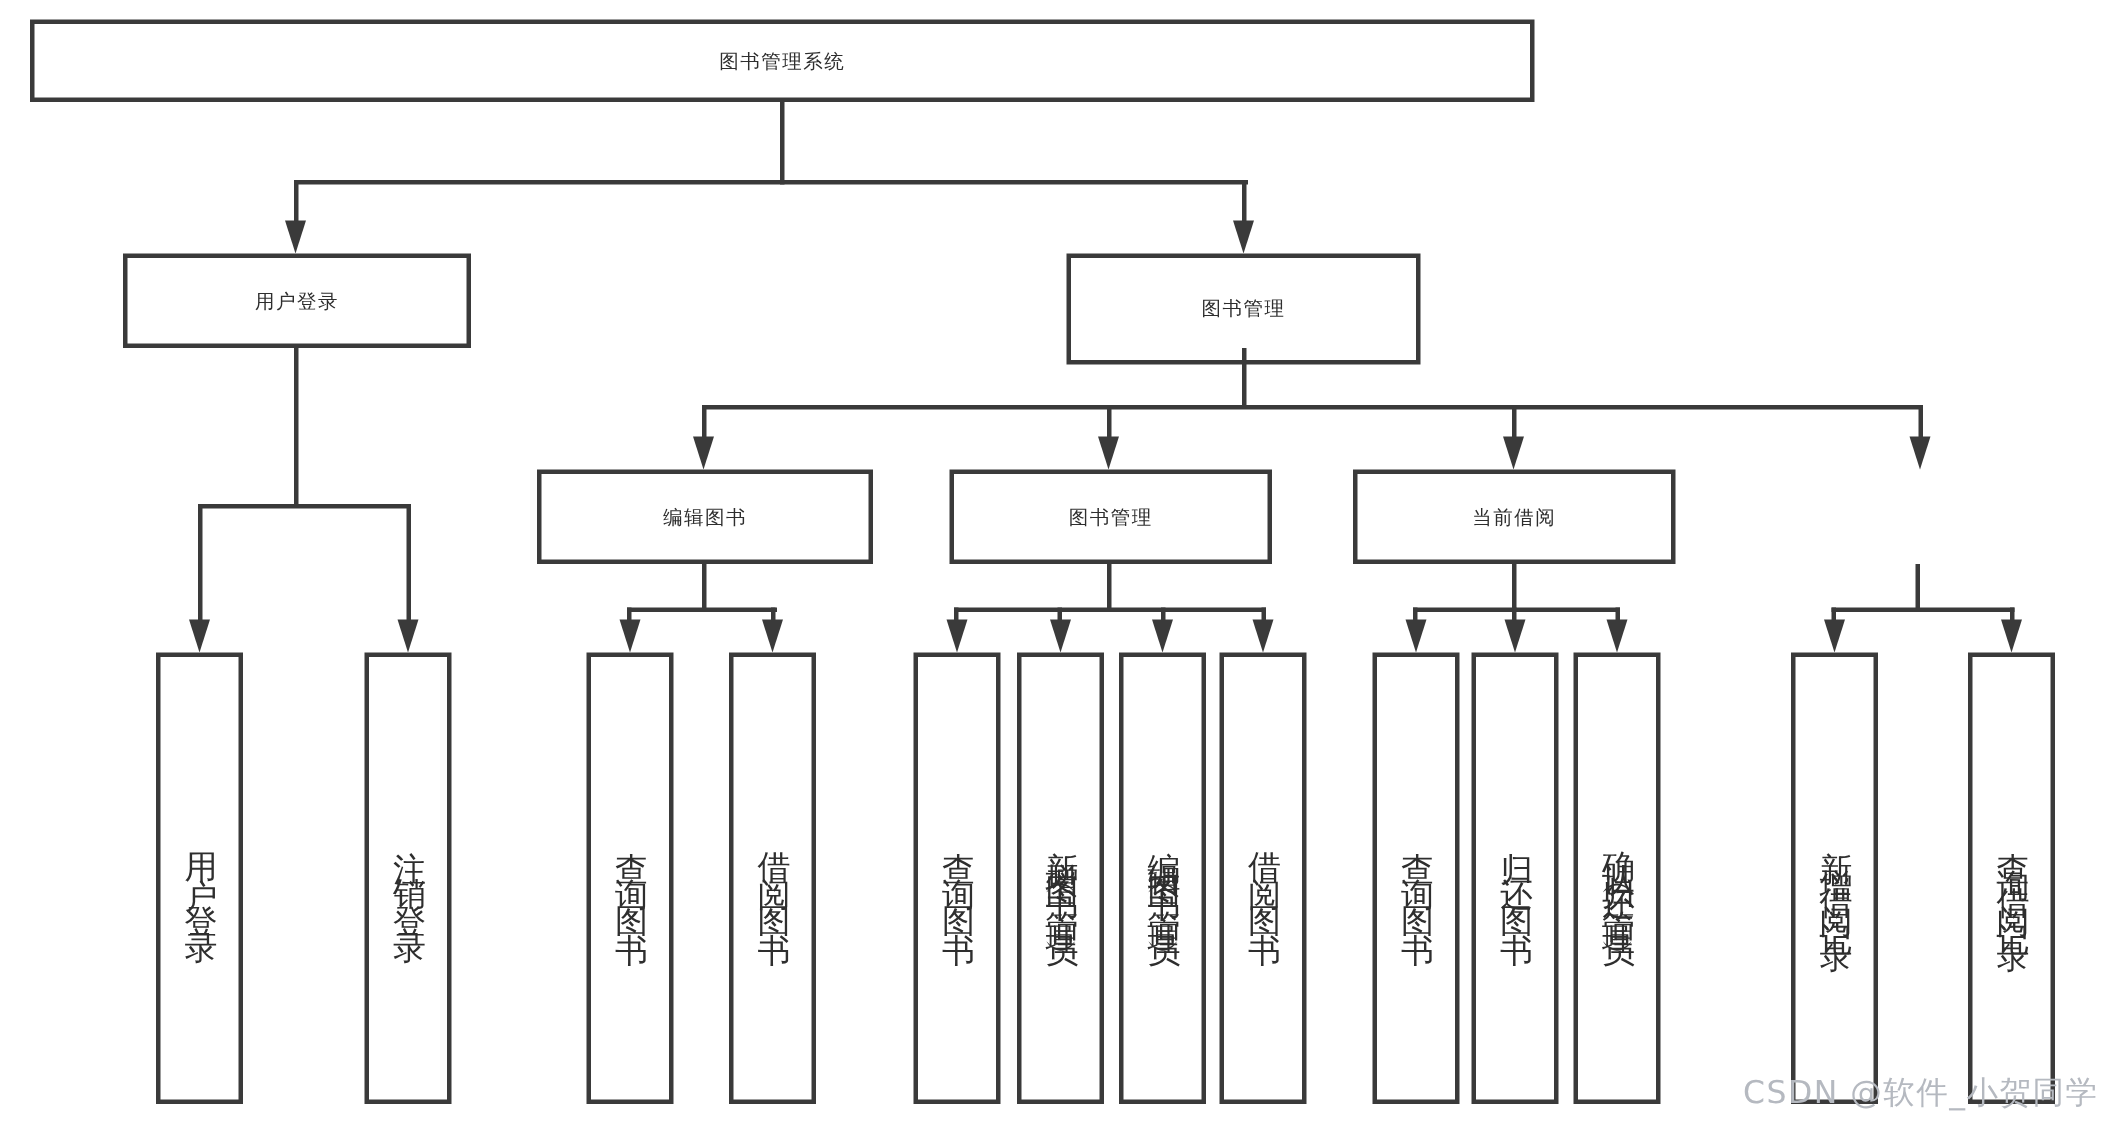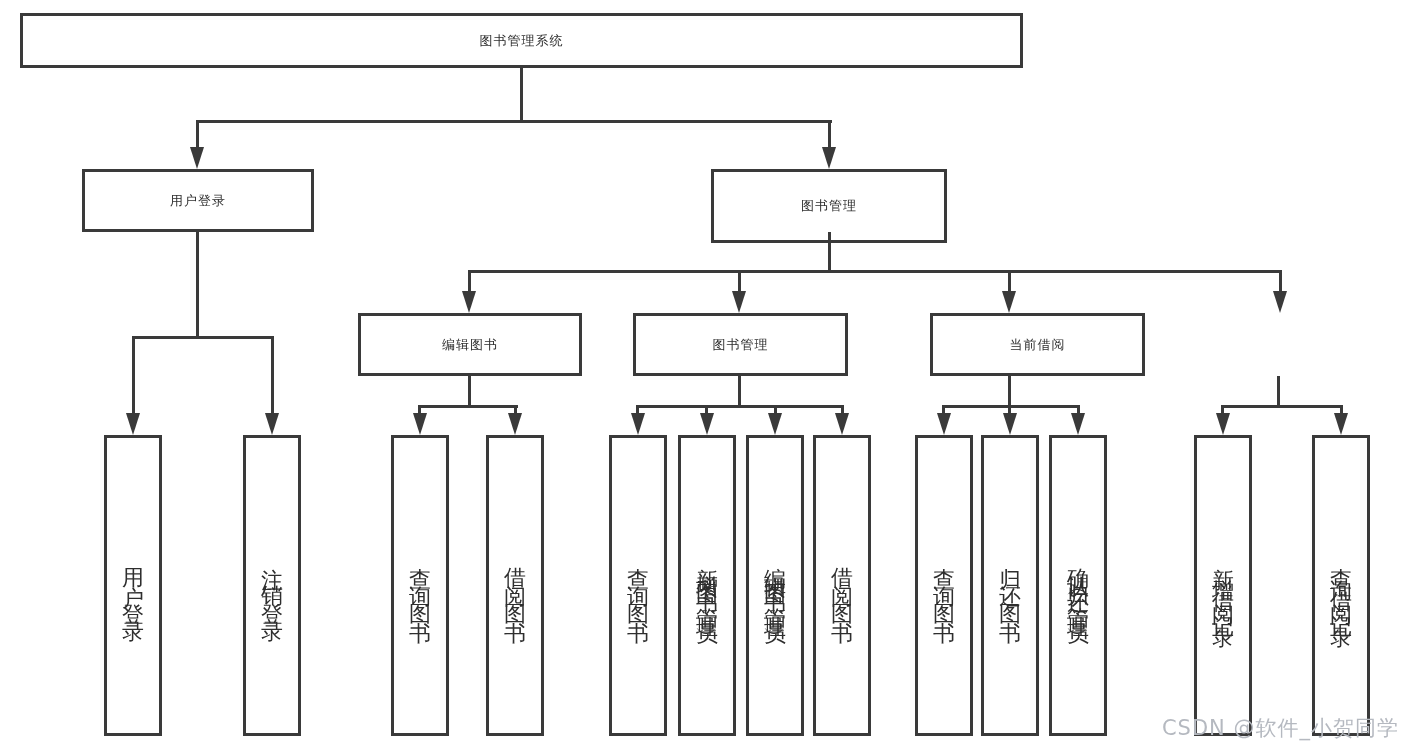--- a/index.html
+++ b/index.html
@@ -60,21 +60,21 @@
   <div class="line" style="left:738px;top:270px;width:3px;height:25px"></div>
   <div class="line" style="left:1008px;top:270px;width:3px;height:25px"></div>
   <div class="line" style="left:1279px;top:270px;width:3px;height:25px"></div>
   <div class="arrow" style="left:462px;top:291px"></div>
   <div class="arrow" style="left:732px;top:291px"></div>
   <div class="arrow" style="left:1002px;top:291px"></div>
   <div class="arrow" style="left:1273px;top:291px"></div>
 
   <div class="box h" style="left:358px;top:313px;width:224px;height:63px">编辑图书</div>
   <div class="box h" style="left:633px;top:313px;width:215px;height:63px">图书管理</div>
-  <div class="box h" style="left:930px;top:313px;width:215px;height:63px">当前借阅</div>
+  <div class="box h" style="left:902px;top:313px;width:215px;height:63px">当前借阅</div>
 
   <div class="line" style="left:468px;top:376px;width:3px;height:32px"></div>
   <div class="line" style="left:418px;top:405px;width:100px;height:3px"></div>
   <div class="line" style="left:418px;top:405px;width:3px;height:12px"></div>
   <div class="line" style="left:514px;top:405px;width:3px;height:12px"></div>
   <div class="arrow" style="left:413px;top:413px"></div>
   <div class="arrow" style="left:508px;top:413px"></div>
 
   <div class="line" style="left:738px;top:376px;width:3px;height:32px"></div>
   <div class="line" style="left:636px;top:405px;width:208px;height:3px"></div>

